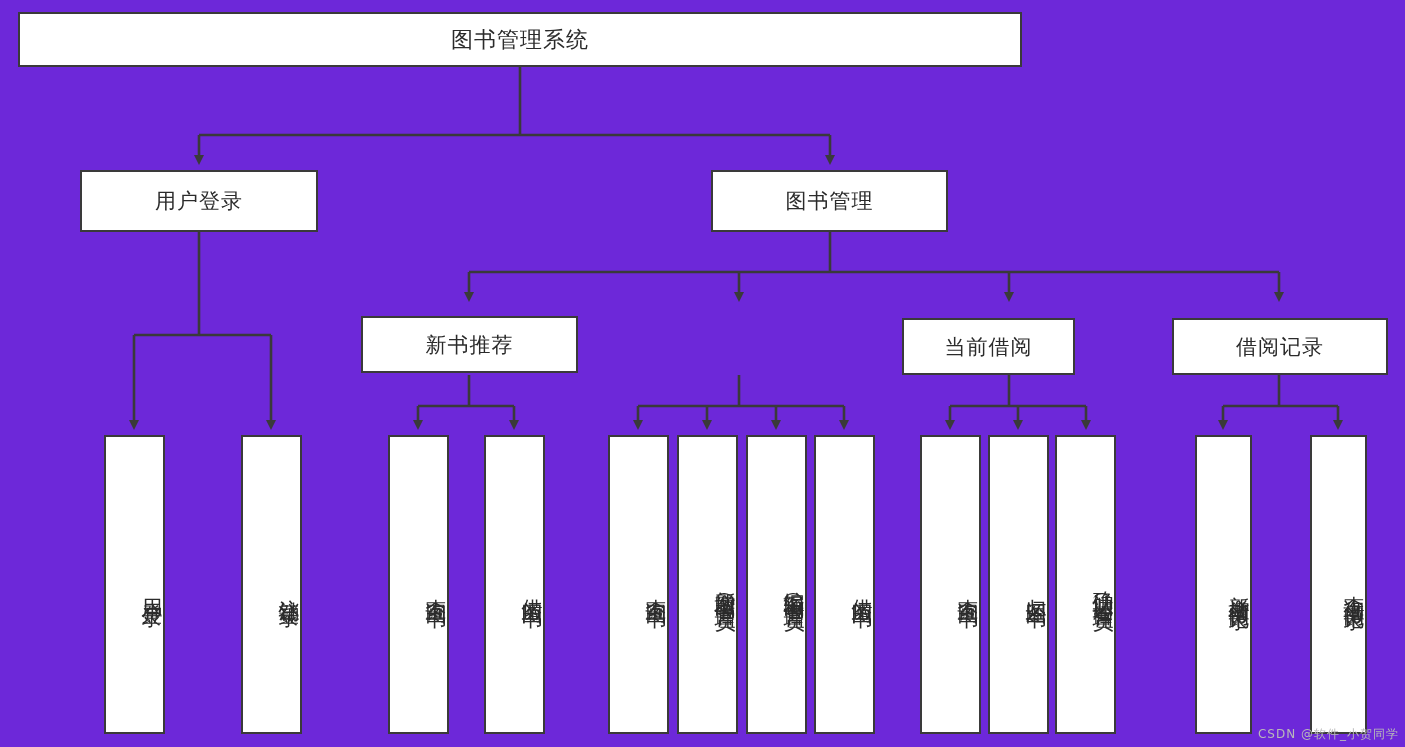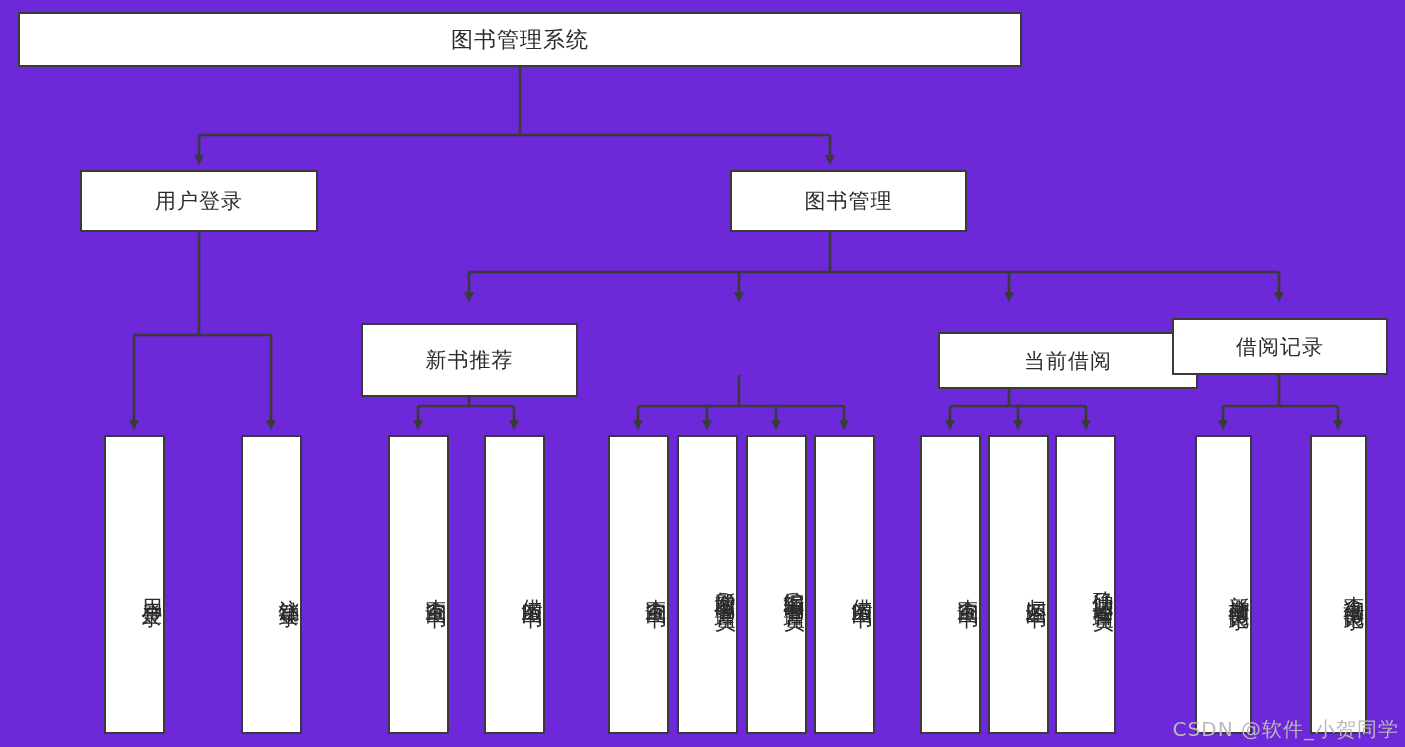--- a/index.html
+++ b/index.html
@@ -5,21 +5,21 @@
   html,body{margin:0;padding:0;background:#ffffff;}
   body{font-family:"DejaVu Sans","Liberation Sans",sans-serif;}
   #stage{position:relative;width:1405px;height:747px;background:#6d28d9;overflow:hidden;}
   svg.lines{position:absolute;left:0;top:0;width:1405px;height:747px;pointer-events:none;}
   .node{position:absolute;box-sizing:border-box;border:2px solid #3a3a3a;background:#ffffff;
         display:flex;align-items:center;justify-content:center;color:#2b2b2b;}
   .node.h{font-size:21px;letter-spacing:1px;}
   .node.v{writing-mode:vertical-rl;text-orientation:upright;font-size:21px;letter-spacing:3px;
           padding-top:6px;align-items:flex-start;justify-content:center;line-height:1.05;}
   #root-node{font-size:22px;}
-  #watermark{position:absolute;right:6px;bottom:4px;font-size:20px;color:#b9b9b9;
+  #watermark{position:absolute;right:6px;bottom:4px;font-size:12px;color:#b9b9b9;
              letter-spacing:1px;white-space:nowrap;}
 </style>
 </head>
 <body>
 
 <div id="stage">
 
   <svg class="lines" viewBox="0 0 1405 747">
     <defs>
       <marker id="arw" markerWidth="12" markerHeight="12" refX="2" refY="5" orient="auto" markerUnits="userSpaceOnUse">
@@ -66,24 +66,24 @@
       <path d="M1279,375 L1279,406"></path>
       <path d="M1223,406 L1338,406"></path>
       <path d="M1223,406 L1223,422" marker-end="url(#arw)"></path>
       <path d="M1338,406 L1338,422" marker-end="url(#arw)"></path>
     </g>
   </svg>
 
   <div class="node h" id="root-node" style="left:18px;top:12px;width:1004px;height:55px;">图书管理系统</div>
 
   <div class="node h" style="left:80px;top:170px;width:238px;height:62px;">用户登录</div>
-  <div class="node h" style="left:711px;top:170px;width:237px;height:62px;margin-left:19px;">图书管理</div>
+  <div class="node h" style="left:711px;top:170px;width:237px;height:62px;">图书管理</div>
 
-  <div class="node h" style="left:361px;top:323px;width:217px;height:74px;">新书推荐</div>
-  <div class="node h" style="left:902px;top:332px;width:260px;height:57px;margin-left:36px;">当前借阅</div>
+  <div class="node h" style="left:361px;top:316px;width:217px;height:57px;">新书推荐</div>
+  <div class="node h" style="left:902px;top:318px;width:173px;height:57px;">当前借阅</div>
   <div class="node h" style="left:1172px;top:318px;width:216px;height:57px;text-align:center;">借阅记录</div>
 
   <div class="node v" style="left:104px;top:435px;width:61px;height:299px;">用户登录</div>
   <div class="node v" style="left:241px;top:435px;width:61px;height:299px;">注销登录</div>
 
   <div class="node v" style="left:388px;top:435px;width:61px;height:299px;">查询图书</div>
   <div class="node v" style="left:484px;top:435px;width:61px;height:299px;">借阅图书</div>
 
   <div class="node v" style="left:608px;top:435px;width:61px;height:299px;">查询图书</div>
   <div class="node v" style="left:677px;top:435px;width:61px;height:299px;">新增图书（管理员）</div>

